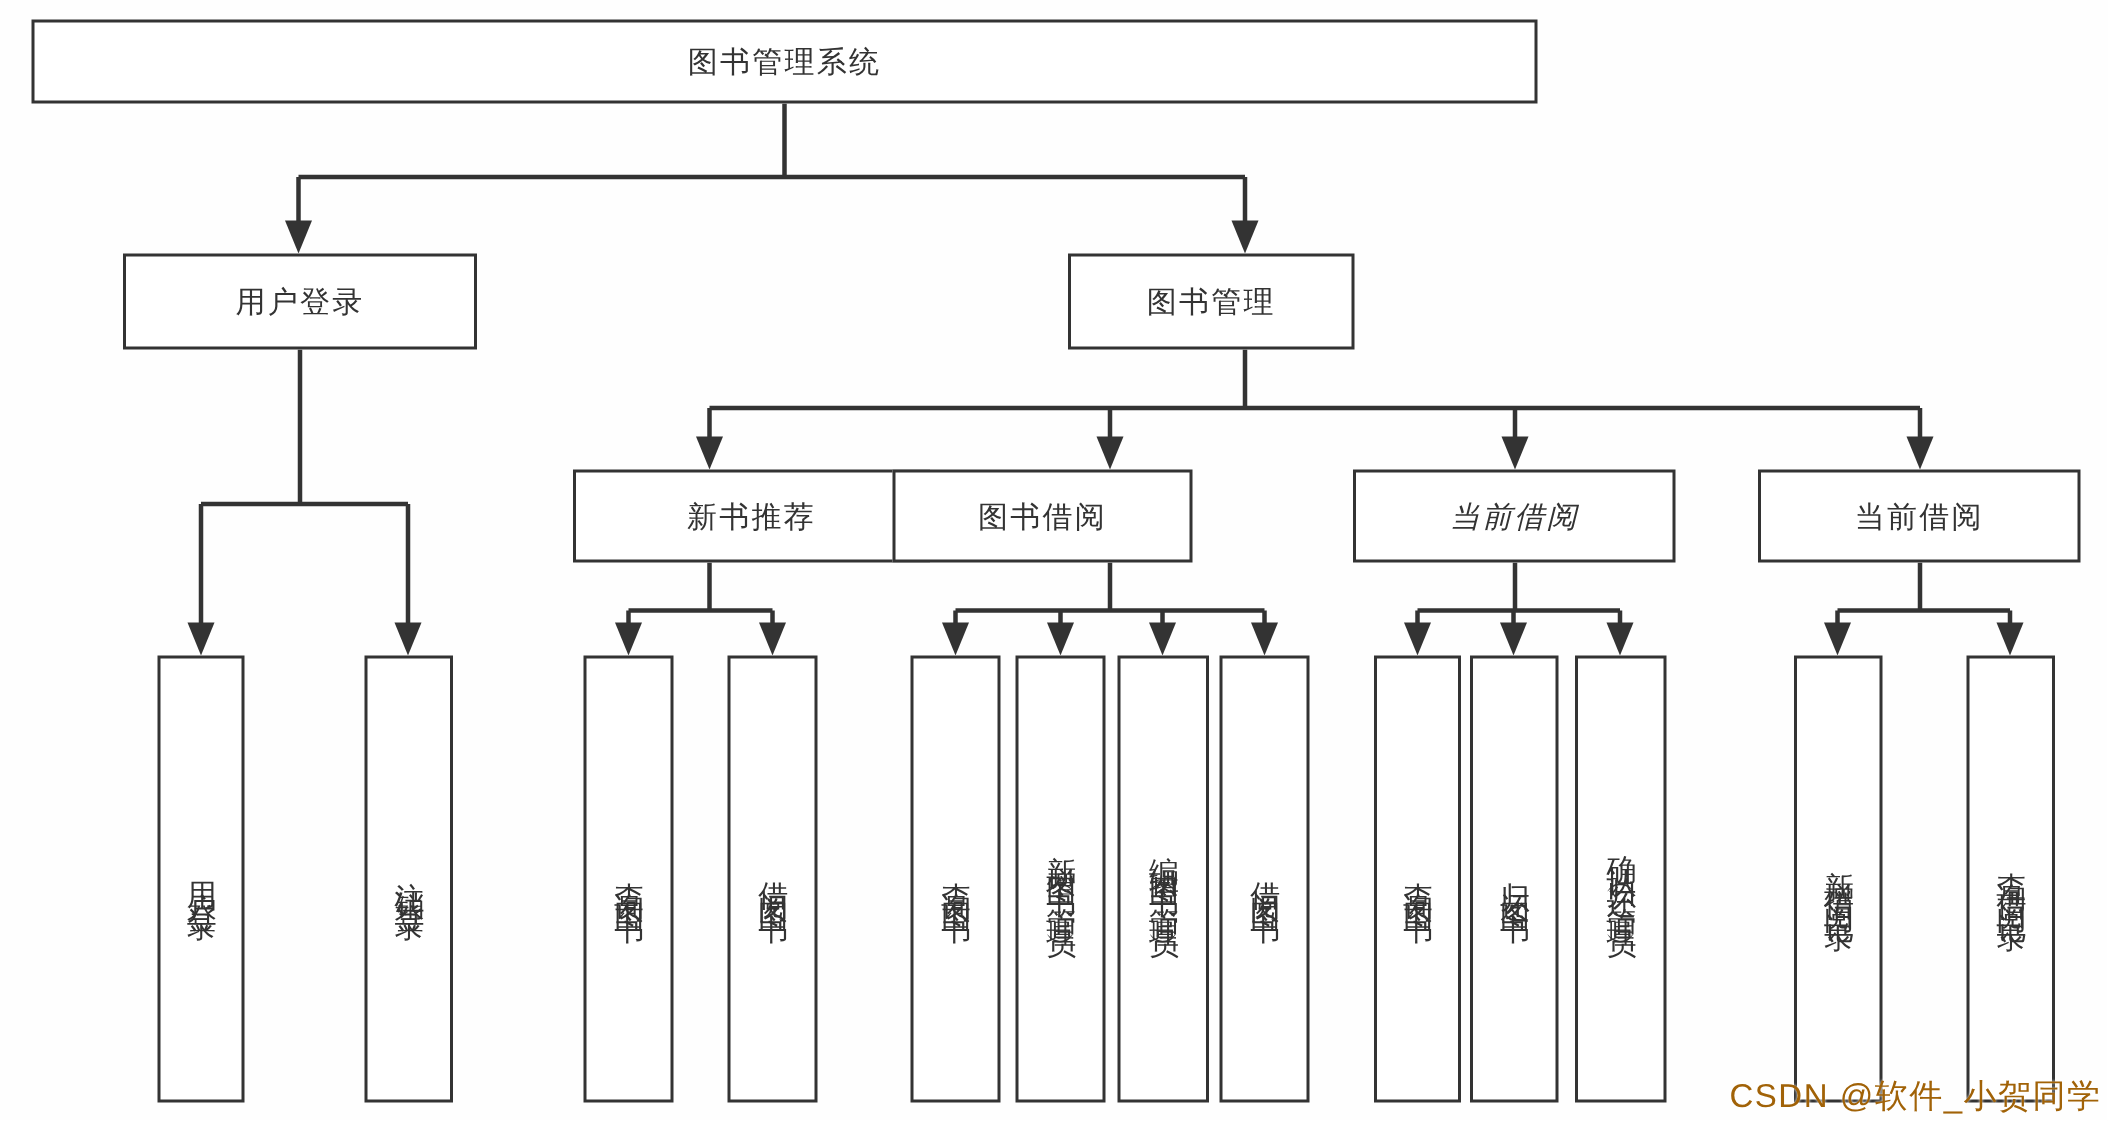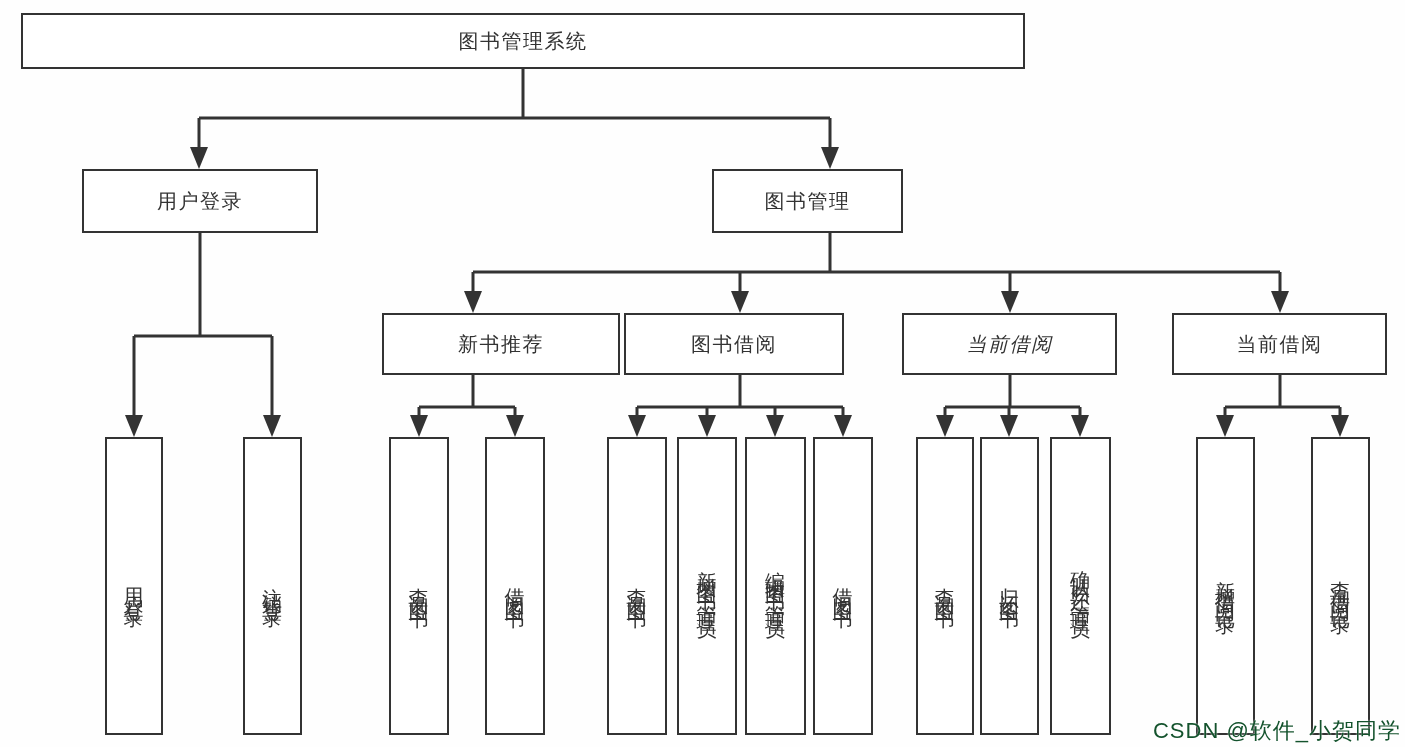--- a/index.html
+++ b/index.html
@@ -31,21 +31,21 @@
     letter-spacing: 1.5px;
     color: #333333;
     white-space: nowrap;
   }
   
   .root  { left: 21px;  top: 13px;  width: 1004px; height: 56px; }
   .lv2a  { left: 82px;  top: 169px; width: 236px;  height: 64px; }
   .lv2b  { left: 712px; top: 169px; width: 191px;  height: 64px; }
   .lv3   { top: 313px; height: 62px; }
   .lv3a  { left: 363px;  width: 238px; margin-left: 19px; }
-  .lv3b  { left: 624px;  width: 220px; }
+  .lv3b  { left: 595px;  width: 200px; }
   .lv3c  { left: 902px;  width: 215px; font-style: italic; }
   .lv3d  { left: 1172px; width: 215px; }
   
   .leaf  { top: 437px; height: 298px; }
   .leaf span {
     writing-mode: vertical-rl;
     font-size: 20px;
     letter-spacing: 7px;
     line-height: 1;
     white-space: nowrap;
@@ -61,21 +61,21 @@
   .l4a { left: 916px;  width: 58px; }
   .l4b { left: 980px;  width: 59px; }
   .l4c { left: 1050px; width: 61px; }
   .l5a { left: 1196px; width: 59px; }
   .l5b { left: 1311px; width: 59px; }
   .watermark {
     position: absolute;
     right: 4px;
     top: 716px;
     font-size: 22px;
-    color: #14532d;
+    color: #a16207;
     letter-spacing: 1px;
     text-shadow: 0 0 2px #ffffff;
     z-index: 5;
     white-space: nowrap;
   }
 </style>
 </head>
 <body>
 
 <div class="canvas">

